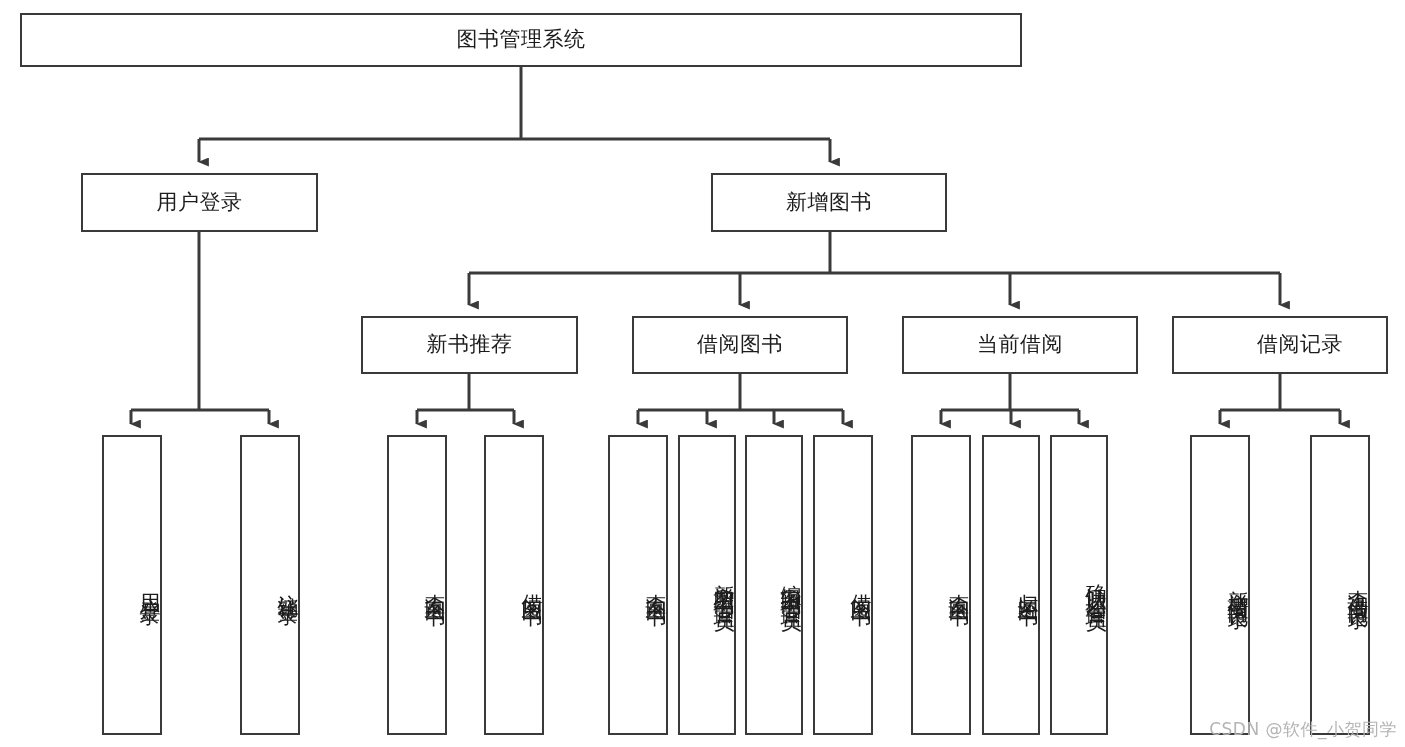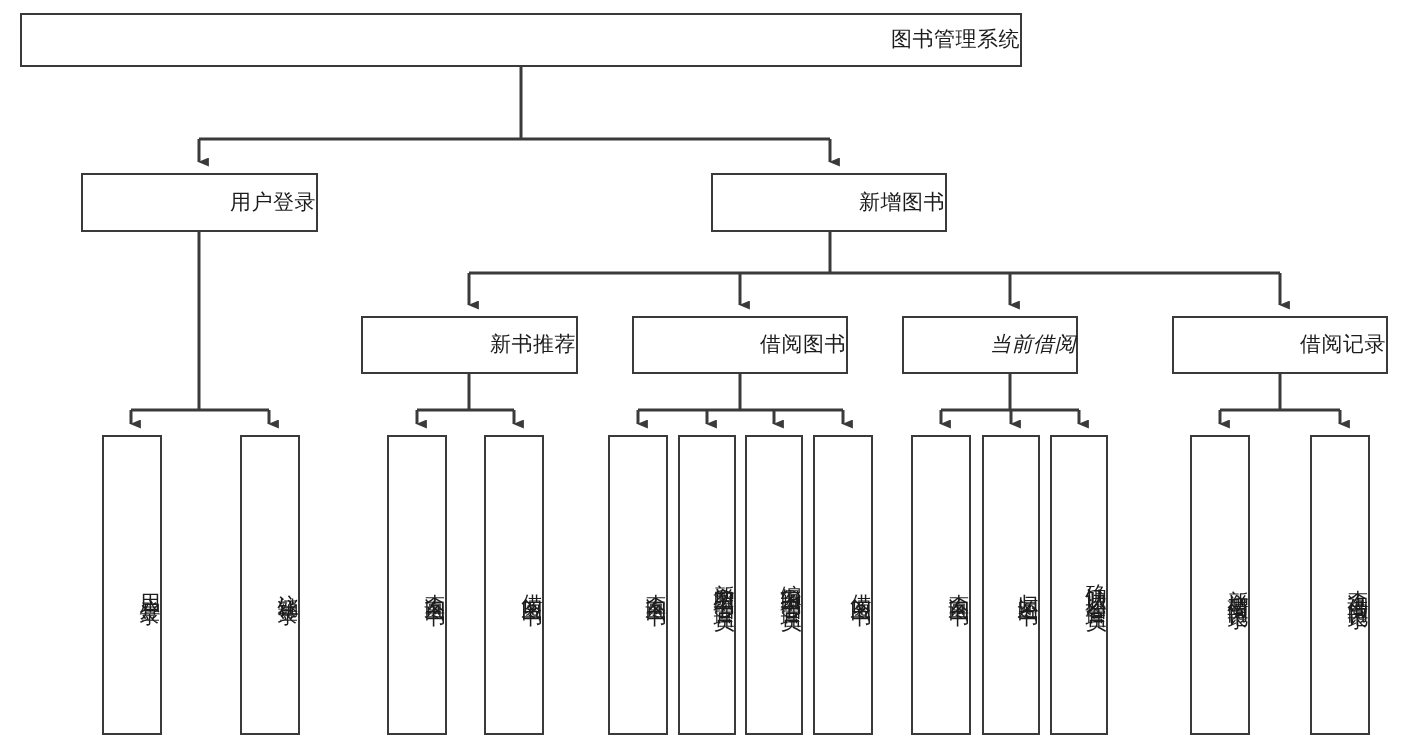--- a/index.html
+++ b/index.html
@@ -25,21 +25,21 @@
     height: 747px;
     pointer-events: none;
   }
   .node {
     position: absolute;
     box-sizing: border-box;
     background: #ffffff;
     border: 2px solid #3a3a3a;
     display: flex;
     align-items: center;
-    justify-content: flex-end;
+    justify-content: center;
     color: #1c1c1c;
     z-index: 2;
   }
   .node.h {
     font-size: 21px;
     line-height: 1.2;
     letter-spacing: 0.5px;
   }
   .node.v {
     
@@ -133,21 +133,21 @@
       </div>
       <div class="node h" style="left: 711px; top: 173px; width: 236px; height: 59px;">
         <span>新增图书</span>
       </div>
       <div class="node h" style="left: 361px; top: 316px; width: 217px; height: 58px;">
         <span>新书推荐</span>
       </div>
       <div class="node h" style="left: 632px; top: 316px; width: 216px; height: 58px;">
         <span>借阅图书</span>
       </div>
-      <div class="node h" style="left: 902px; top: 316px; width: 176px; height: 58px; font-style: italic;">
+      <div class="node h" style="left: 902px; top: 316px; width: 236px; height: 58px;">
         <span>当前借阅</span>
       </div>
       <div class="node h" style="left: 1172px; top: 316px; width: 216px; height: 58px; padding-left: 40px;">
         <span>借阅记录</span>
       </div>
       <div class="node v" style="left: 102px; top: 435px; width: 60px; height: 300px;">
         <span class="vtxt">用户登录</span>
       </div>
       <div class="node v" style="left: 240px; top: 435px; width: 60px; height: 300px;">
         <span class="vtxt">注销登录</span>
@@ -180,13 +180,14 @@
         <span class="vtxt">确认归还（管理员）</span>
       </div>
       <div class="node v" style="left: 1190px; top: 435px; width: 60px; height: 300px;">
         <span class="vtxt">新增借阅记录</span>
       </div>
       <div class="node v" style="left: 1310px; top: 435px; width: 60px; height: 300px;">
         <span class="vtxt">查询借阅记录</span>
       </div>
     </div>
 
+  <div id="watermark">CSDN @软件_小贺同学</div>
 </div>
 
 </body></html>

